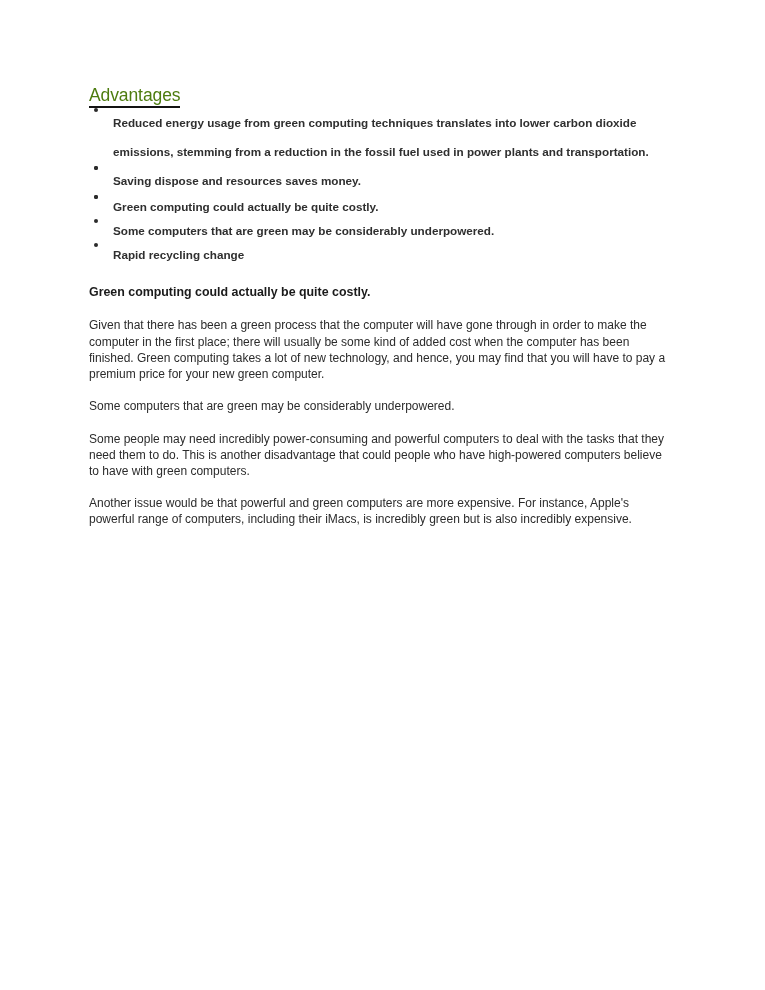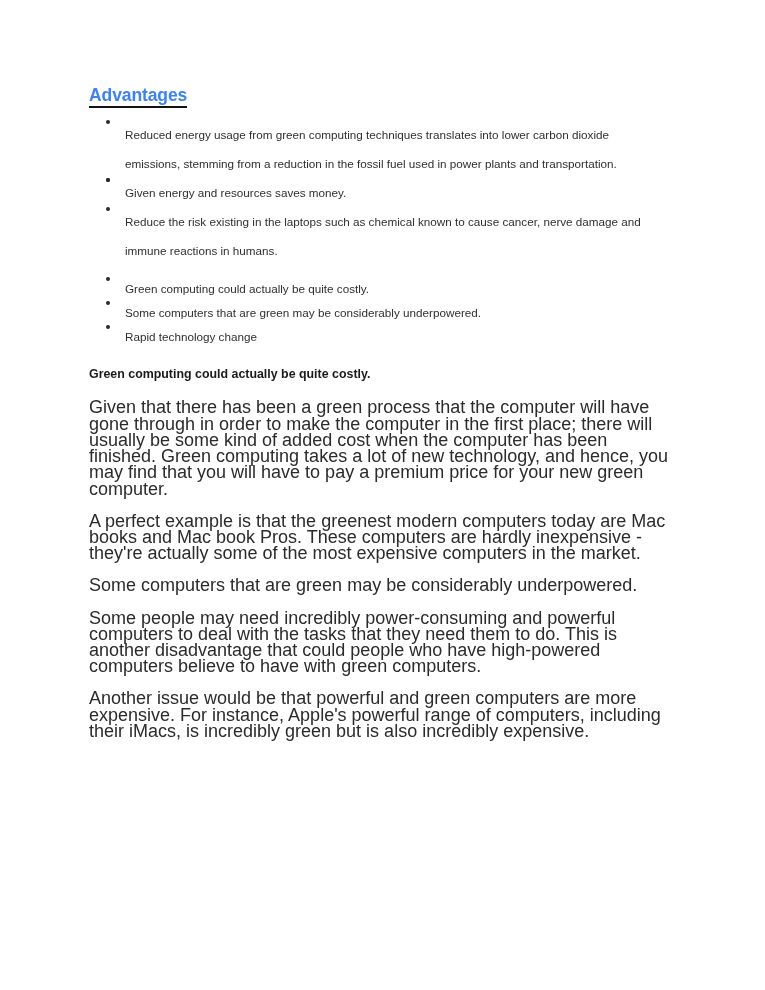--- a/index.html
+++ b/index.html
@@ -25,36 +25,37 @@
   .content {
     position: absolute;
     left: 89px;
     top: 0;
     width: 582px;
   }
 
   
   .section-heading {
     font-size: 17.5px;
-    font-weight: bold;
-    color: #3b82f6;
+    font-weight: normal;
+    color: #4d7c0f;
     letter-spacing: -0.1px;
     display: inline-block;
     border-bottom: 2px solid #131313;
     padding-bottom: 1px;
     line-height: 1.15;
   }
   .h-advantages-wrap { padding-top: 85px; }
   .h-disadvantages-wrap { padding-top: 53px; }
 
   
   ul.bullets {
     list-style: none;
-    margin: 12px;
+    margin: 0;
     padding: 0;
+    font-weight: bold;
   }
   ul.bullets li {
     position: relative;
     padding-left: 24px;
     font-size: 11.7px;
     color: #2f2f2f;
   }
   ul.bullets li .bullet-dot {
     position: absolute;
     left: 5px;
@@ -86,21 +87,21 @@
 
   
   .sub-heading {
     font-size: 12.4px;
     font-weight: bold;
     color: #1a1a1a;
     margin-top: 17px;
     line-height: 1.4;
   }
   p.prose {
-    font-size: 18px;
+    font-size: 12px;
     line-height: 16.2px;
     color: #2b2b2b;
     margin: 0;
     padding-top: 16px;
     width: 585px;
   }
   p.prose.first-after-head { padding-top: 16px; }
 </style>
 </head>
 <body>
@@ -115,46 +116,44 @@
     <ul class="bullets list-advantages">
       <li>
         <span class="bullet-dot"></span>
         <span>Reduced energy usage from green computing techniques translates into lower carbon dioxide emissions, stemming from a reduction in the fossil fuel used in power plants and transportation.</span>
       </li>
       <li>
         <span class="bullet-dot"></span>
       </li>
       <li>
         <span class="bullet-dot"></span>
-        <span>Given energy and resources saves money.</span>
+        <span>Saving dispose and resources saves money.</span>
       </li>
       <li>
         <span class="bullet-dot"></span>
-        <span>Reduce the risk existing in the laptops such as chemical known to cause cancer, nerve damage and immune reactions in humans.</span>
       </li>
     </ul>
 
 
     <ul class="bullets list-disadvantages">
       <li>
         <span class="bullet-dot"></span>
         <span>Green computing could actually be quite costly.</span>
       </li>
       <li>
         <span class="bullet-dot"></span>
         <span>Some computers that are green may be considerably underpowered.</span>
       </li>
       <li>
         <span class="bullet-dot"></span>
-        <span>Rapid technology change</span>
+        <span>Rapid recycling change</span>
       </li>
     </ul>
 
     <div class="sub-heading">Green computing could actually be quite costly.</div>
 
     <p class="prose first-after-head">Given that there has been a green process that the computer will have gone through in order to make the computer in the first place; there will usually be some kind of added cost when the computer has been finished. Green computing takes a lot of new technology, and hence, you may find that you will have to pay a premium price for your new green computer.</p>
-    <p class="prose">A perfect example is that the greenest modern computers today are Mac books and Mac book Pros. These computers are hardly inexpensive - they're actually some of the most expensive computers in the market.</p>
     <p class="prose">Some computers that are green may be considerably underpowered.</p>
     <p class="prose">Some people may need incredibly power-consuming and powerful computers to deal with the tasks that they need them to do. This is another disadvantage that could people who have high-powered computers believe to have with green computers.</p>
     <p class="prose">Another issue would be that powerful and green computers are more expensive. For instance, Apple's powerful range of computers, including their iMacs, is incredibly green but is also incredibly expensive.</p>
 
   </div>
 </div>
 
 </body></html>

